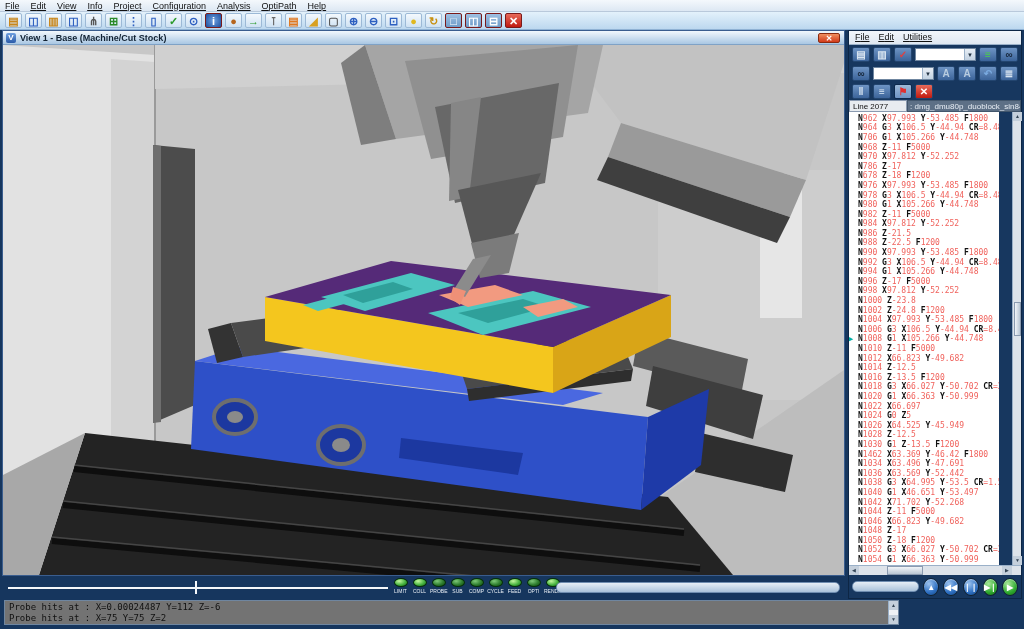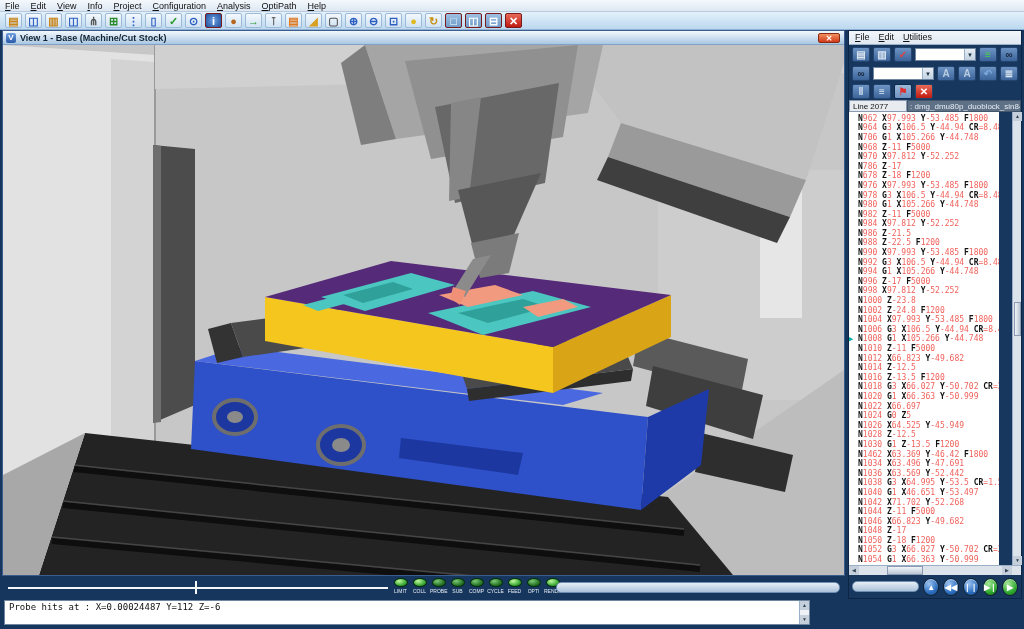--- a/index.html
+++ b/index.html
@@ -3,21 +3,21 @@
 <meta charset="utf-8">
 <style>
   * { margin:0; padding:0; box-sizing:border-box; }
   html,body { width:1024px; height:629px; overflow:hidden; font-family:"Liberation Sans",sans-serif; }
   #app { position:relative; width:1024px; height:629px; background:#16365e; }
 
   
   #menubar { position:absolute; left:0; top:0; width:1024px; height:12px;
     background:linear-gradient(#f4f8fc,#dde8f3); border-bottom:1px solid #b9c9db;
     display:flex; align-items:center; gap:11px; padding:0 5px; font-size:9px; color:#111; }
-  .menu-item { cursor:default; }
+  .menu-item { cursor:default;text-decoration:underline; }
   .menu-item:first-letter { text-decoration:underline; }
 
   
   #toolbar { position:absolute; left:0; top:12px; width:1024px; height:18px;
     background:linear-gradient(#e3f1fb,#bcd8ef); border-bottom:1px solid #8fb2d4;
     display:flex; align-items:center; gap:3px; padding:0 5px; }
   .tbico { width:17px; height:15px; font-size:11px; line-height:14px; text-align:center;
     background:linear-gradient(#f4f9fd,#cfe2f3); border:1px solid #9cb9d6; border-radius:2px;
     font-weight:bold; overflow:hidden; }
   .tbico.solid { border:1px solid #7a1a1a; }
@@ -87,22 +87,22 @@
   #led-row { position:absolute; left:392px; top:2px; display:flex; gap:2px; }
   .led { width:17px; text-align:center; }
   .bulb { width:14px; height:9px; margin:0 auto; border-radius:50%; border:1px solid #06300a;
     background:radial-gradient(ellipse at 35% 30%, #7fc979, #2e7d2e 55%, #0f4a0f); }
   .bulb.on { background:radial-gradient(ellipse at 35% 30%, #c4f79e, #46b33f 55%, #176317); }
   .ledlabel { font-size:5px; color:#e8eef5; letter-spacing:0; margin-top:1px; }
   #bottom-progress { position:absolute; left:556px; top:6px; width:284px; height:11px; border-radius:5px;
     background:linear-gradient(#e6eef6,#aac2da); border:1px solid #6f8db0; }
 
   
-  #message-area { position:absolute; left:4px; top:600px; width:806px; height:25px;
-    background:#ffffff; border:1px solid #6f86a0; display:flex; }
+  #message-area { position:absolute; left:4px; top:600px; width:895px; height:25px;
+    background:#737373; border:1px solid #6f86a0; display:flex; }
   #messages { flex:1; padding:1px 4px; font-family:"DejaVu Sans Mono",monospace; font-size:9px;
     line-height:11px; color:#111; overflow:hidden; }
   #msg-scroll { width:10px; border-left:1px solid #9ab0c8; background:#eef1f5; position:relative; }
   #msg-scroll .arr { position:absolute; left:0; width:9px; height:9px; background:#c4cfdb;
     font-size:5px; text-align:center; line-height:9px; color:#345; }
 </style>
 </head>
 <body>
 
 <div id="app">
@@ -402,20 +402,21 @@
           <div class="bulb on"></div>
           <div class="ledlabel">RENDR</div>
         </div>
       </div>
     <div id="bottom-progress"></div>
   </div>
 
   <div id="message-area">
     <div id="messages">
         <div class="msg">Probe hits at : X=0.00024487 Y=112 Z=-6</div>
+        <div class="msg">Probe hits at : X=75 Y=75 Z=2</div>
       </div>
     <div id="msg-scroll">
       <div class="arr" style="top:0">▲</div>
       <div class="arr" style="bottom:0">▼</div>
     </div>
   </div>
 
 </div>
 
 </body></html>

